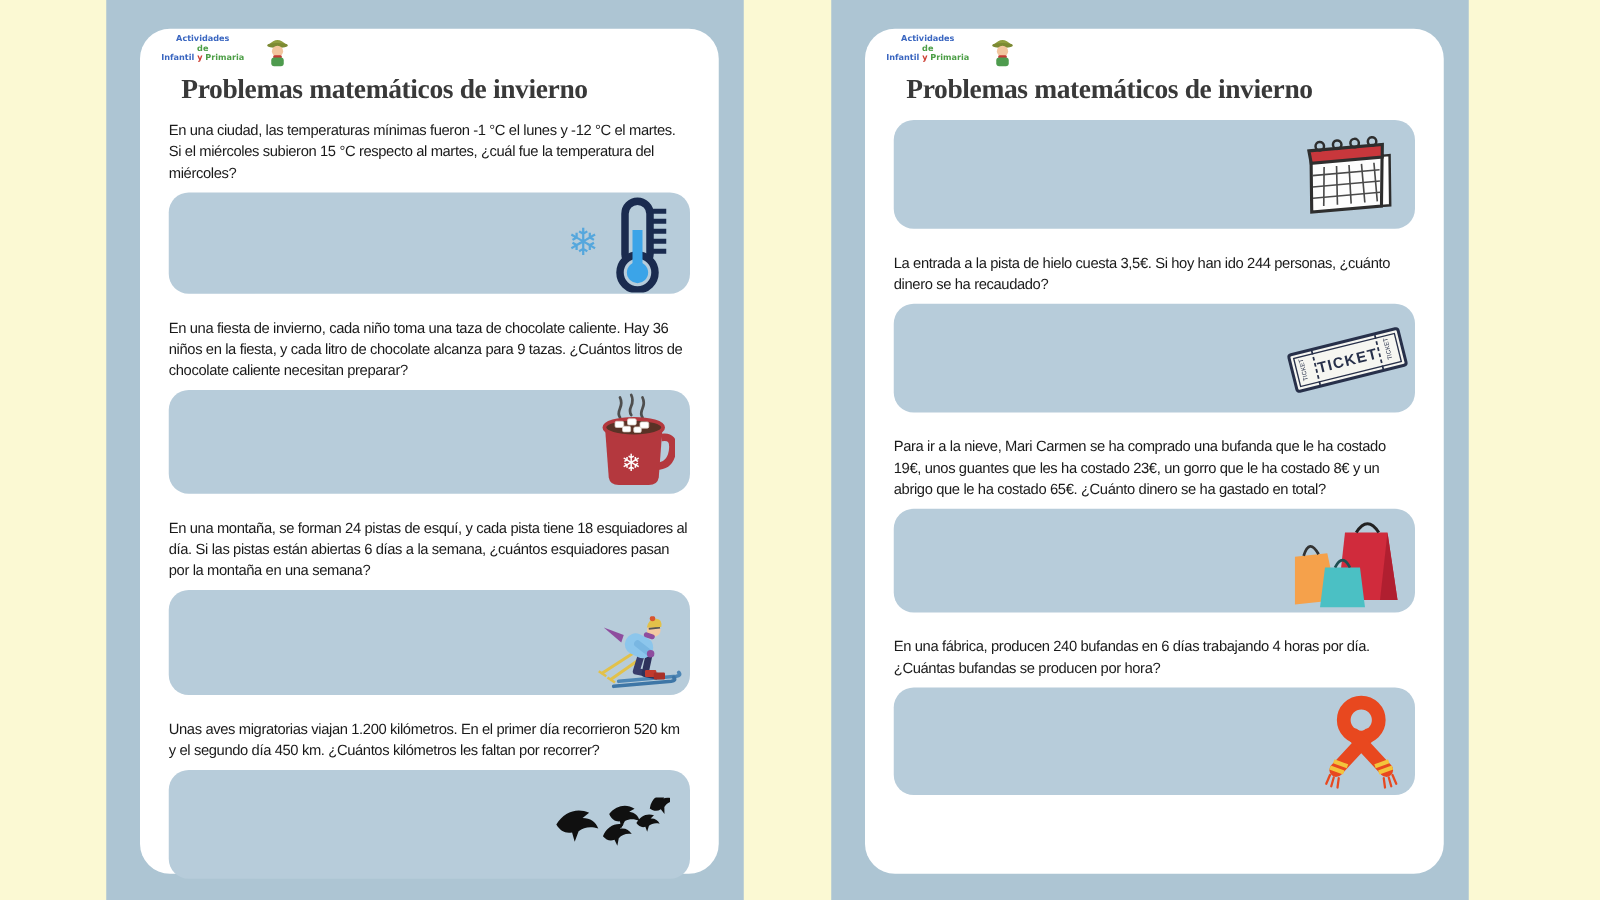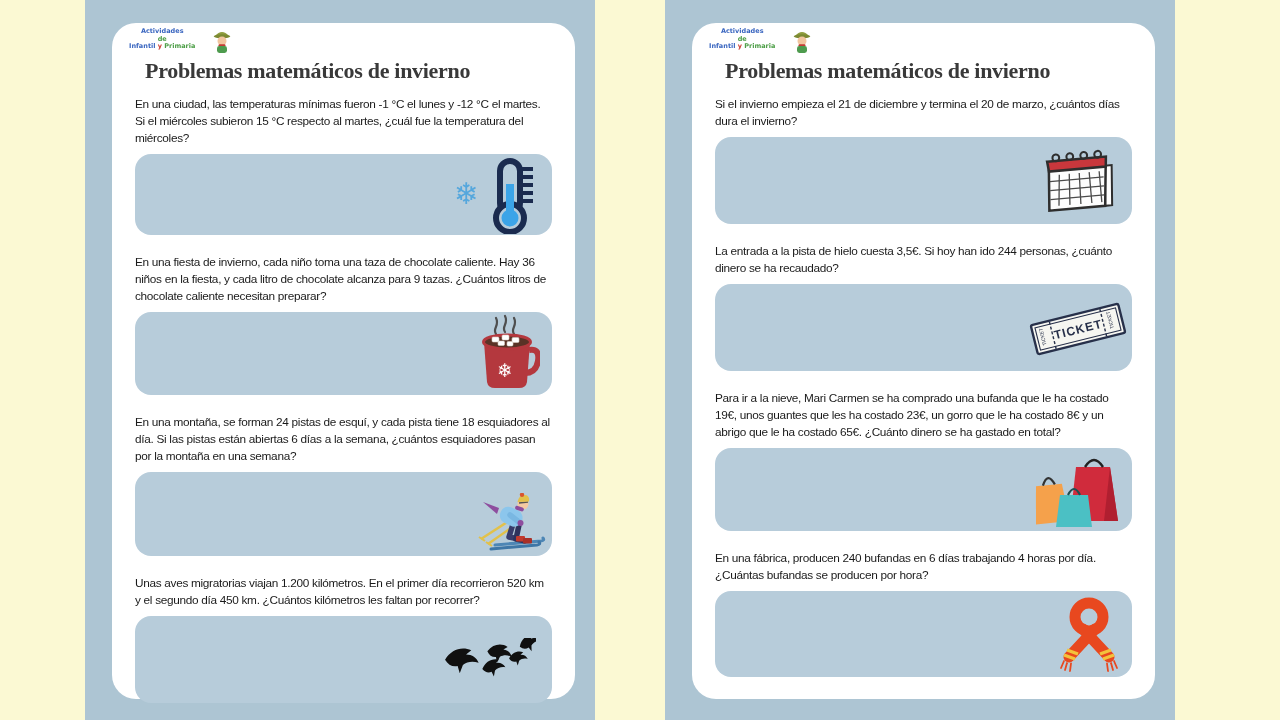--- a/index.html
+++ b/index.html
@@ -175,21 +175,20 @@
       <ellipse cx="10" cy="8.3" rx="8.3" ry="2" fill="#7c8a33"></ellipse>
       <circle cx="10" cy="13" r="4.5" fill="#f2c59e"></circle>
       <rect x="6.5" y="16.2" width="7" height="2.6" rx="1.2" fill="#c23b35"></rect>
       <rect x="5" y="18" width="10" height="7" rx="2.4" fill="#4e9b4e"></rect>
     </svg>
   </div>
 
   <h1 class="title">Problemas matemáticos de invierno</h1>
 
   <section class="problem first">
-    <p class="ptext">Si el invierno empieza el 21 de diciembre y termina el 20 de marzo, ¿cuántos días dura el invierno?</p>
     <div class="abox" style="height:87px">
       <svg class="icon i-calendar" width="82" height="66" viewBox="0 0 82 66">
         <g transform="rotate(-5 41 34)">
           <path d="M68 20 L75 20 L72 60 L65 60 Z" fill="#ffffff" stroke="#2e2e2e" stroke-width="2"></path>
           <path d="M12 20 L69 20 L65 60 L9 60 Z" fill="#fdfdfd" stroke="#2e2e2e" stroke-width="2.5"></path>
           <path d="M11 11 L70 11 L69 21 L12 21 Z" fill="#c8373c" stroke="#2e2e2e" stroke-width="2.5"></path>
           <g fill="none" stroke="#2e2e2e" stroke-width="2">
             <circle cx="20" cy="8" r="3.4"></circle>
               <circle cx="34" cy="8" r="3.4"></circle>
             <circle cx="48" cy="8" r="3.4"></circle>

